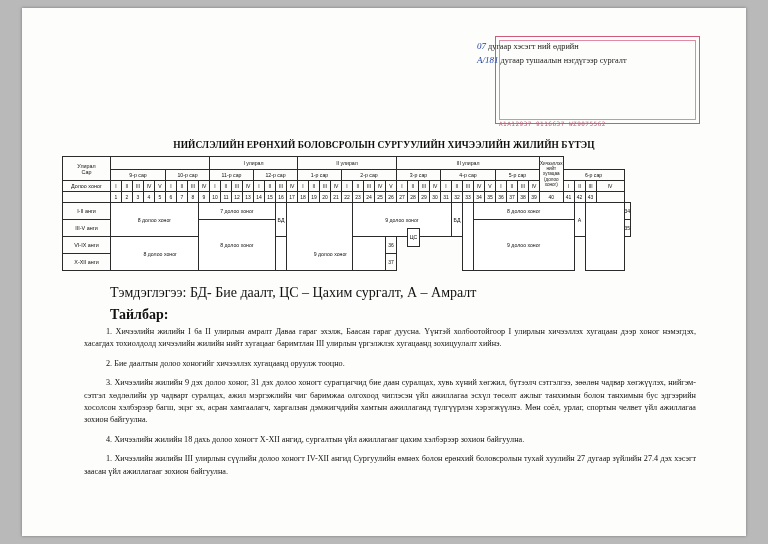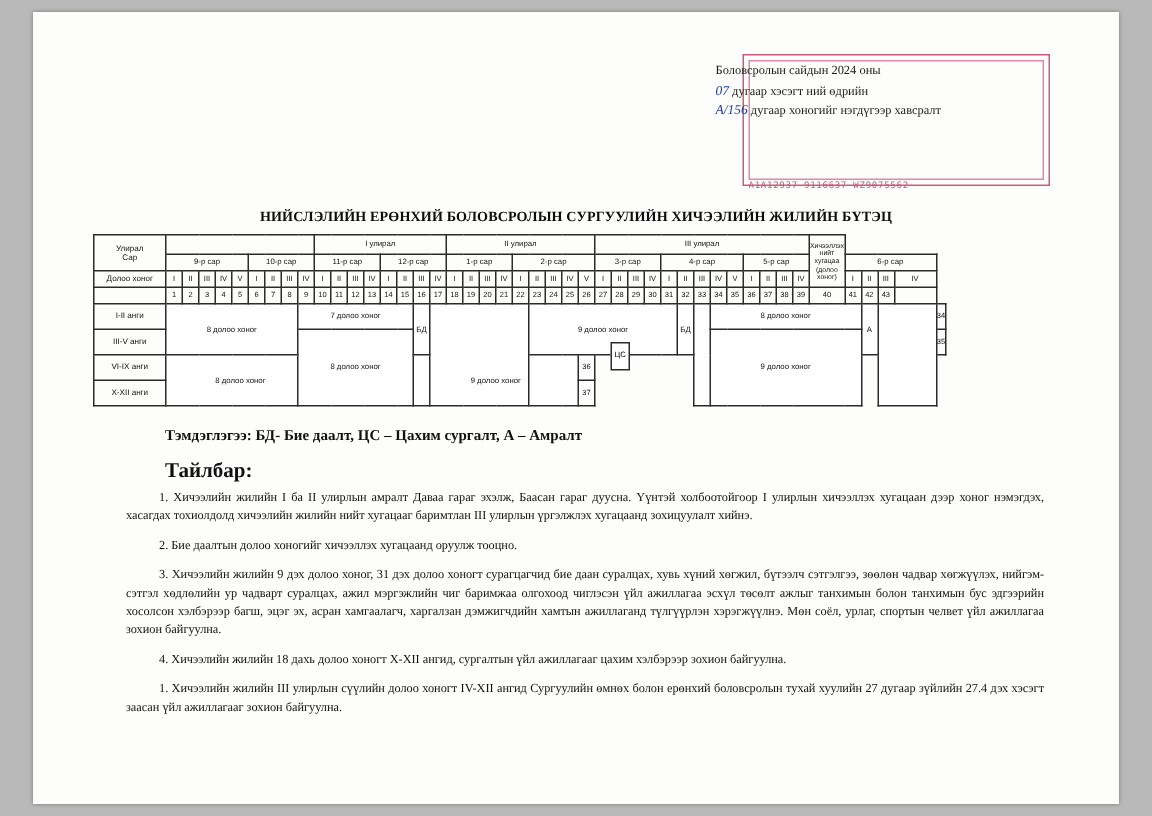--- a/index.html
+++ b/index.html
@@ -86,21 +86,21 @@
   .vert{
     font-size:4.6px;
     line-height:5.2px;
   }
   .t-top{height:13px;}
   .t-mid{height:11px;}
   .t-body{height:17px;}
   
   .legend{
     position:absolute; left:88px; top:277px;
-    font-size:10px; font-weight:bold; color:#111;
+    font-size:14px; font-weight:normal; color:#111;
   }
   .expl-title{
     position:absolute; left:88px; top:299px;
     font-size:14px; font-weight:bold; color:#111;
   }
   .paras{
     position:absolute; left:62px; top:318px; width:612px;
     font-size:8.2px; line-height:12.4px; color:#111; text-align:justify;
   }
   .paras p{margin:0 0 7px 0; text-indent:22px;}
@@ -111,23 +111,22 @@
 </style>
 </head>
 <body>
 
 <div class="page">
 
   <div class="stamp-wrap">
     <div class="stamp-box"></div>
     <div class="stamp-code">A1A12937 9116637 WZ9075562</div>
     <div class="hdr-lines">
-      <div>Боловсролын сайдын 2024 оны</div>
       <div><span class="ink">07</span> <span>дугаар хэсэгт        ний өдрийн</span></div>
-      <div><span class="ink">A/156</span> <span>дугаар хоногийг нэгдүгээр хавсралт</span></div>
+      <div><span class="ink">A/181</span> <span>дугаар тушаалын нэгдүгээр сургалт</span></div>
     </div>
   </div>
 
   <div class="doc-title">НИЙСЛЭЛИЙН ЕРӨНХИЙ БОЛОВСРОЛЫН СУРГУУЛИЙН ХИЧЭЭЛИЙН ЖИЛИЙН БҮТЭЦ</div>
 
   <div class="tbl-wrap">
     <table class="sched">
       <colgroup>
         <col style="width:48px">
         <col style="width:11px">

